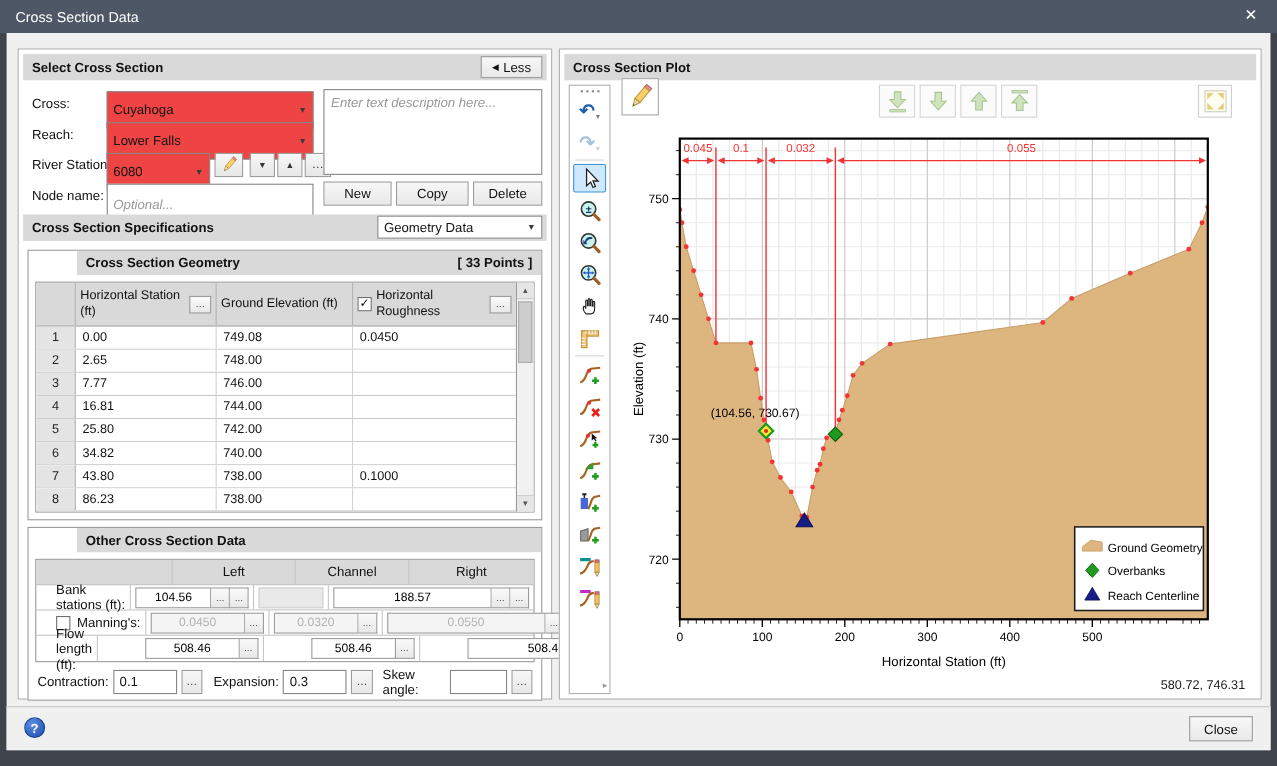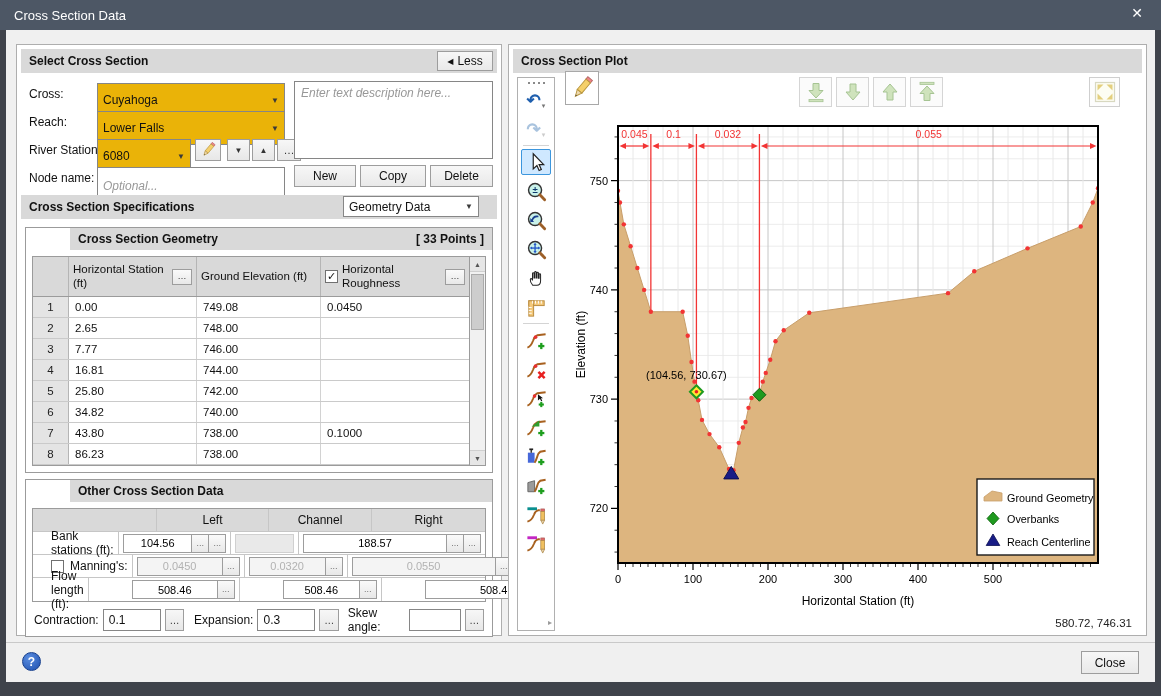--- a/index.html
+++ b/index.html
@@ -7,21 +7,21 @@
   body{font-family:"Liberation Sans",sans-serif;font-size:12px;color:#111;background:#9a9a9a;}
   #win{position:relative;width:1161px;height:696px;background:#3f434b;overflow:hidden;}
   #titlebar{position:absolute;left:0;top:0;right:0;height:30px;background:#4d5765;color:#fff;display:flex;align-items:center;padding:0 14px;font-size:13px;}
   #close-x{position:absolute;right:18px;top:6px;font-size:14px;color:#fff;cursor:pointer;line-height:1;}
   #content{position:absolute;left:6px;top:30px;width:1149px;height:652px;background:#f0f0f0;}
   .panel{position:absolute;background:#fff;border:1px solid #aeaeae;}
   #left-panel{left:10px;top:14px;width:486px;height:592px;}
   #right-panel{left:502px;top:14px;width:639px;height:592px;}
   .sec-hdr{position:absolute;left:4px;right:4px;top:4px;height:24px;background:#d9d9d9;display:flex;align-items:center;padding:0 8px;font-weight:bold;font-size:12px;}
   .btn{background:linear-gradient(#f7f7f7,#e9e9e9);border:1px solid #9d9d9d;display:flex;align-items:center;justify-content:center;font-size:12px;cursor:pointer;}
-  .combo{background:#eab308;border:1px solid #868686;display:flex;align-items:center;justify-content:space-between;padding:0 5px;height:34px;cursor:pointer;position:absolute;}
+  .combo{background:#ef4444;border:1px solid #868686;display:flex;align-items:center;justify-content:space-between;padding:0 5px;height:34px;cursor:pointer;position:absolute;}
   .combo .arr{color:#3a3a3a;font-size:8px;margin-left:4px;}
   input.tb,textarea.ta{border:1px solid #868686;height:38px;padding:0 5px;font-family:"Liberation Sans",sans-serif;font-size:12px;background:#fff;color:#111;position:absolute;}
   textarea.ta{resize:none;height:78px;padding:4px 6px;}
   ::placeholder{color:#989898;font-style:italic;opacity:1;}
   .frow-label{position:absolute;left:12px;line-height:22px;}
   .mini-btn{position:absolute;height:22px;background:linear-gradient(#f7f7f7,#e7e7e7);border:1px solid #9d9d9d;display:flex;align-items:center;justify-content:center;font-size:9px;color:#333;cursor:pointer;}
   .grp{position:absolute;left:8px;width:468px;border:1px solid #9b9b9b;background:#fff;}
   .grp-hdr{height:22px;background:#d9d9d9;display:flex;align-items:center;justify-content:space-between;padding:0 8px;font-weight:bold;margin-left:44px;}
   
   #geom-table{position:absolute;left:6px;top:28px;width:454px;height:210px;border:1px solid #9b9b9b;display:flex;}
@@ -153,21 +153,21 @@
       <div class="btn" style="position:absolute;left:343px;top:120px;width:66px;height:22px;">
           <span>Copy</span>
         </div>
       <div class="btn" style="position:absolute;left:413px;top:120px;width:63px;height:22px;">
           <span>Delete</span>
         </div>
 
       <div class="sec-hdr" style="top:150px;">
         <span>Cross Section Specifications</span>
       </div>
-      <div class="combo" style="left:326px;top:151px;width:136px;height:21px;background:#fff;align-items:center;">
+      <div class="combo" style="left:326px;top:151px;width:150px;height:21px;background:#fff;align-items:center;">
         <span>Geometry Data</span>
         <span class="arr">▼</span>
       </div>
 
       <div class="grp" style="top:182px;height:246px;">
         <div class="grp-hdr">
           <span>Cross Section Geometry</span>
           <span>[ 33 Points ]</span>
         </div>
         <div id="geom-table">

